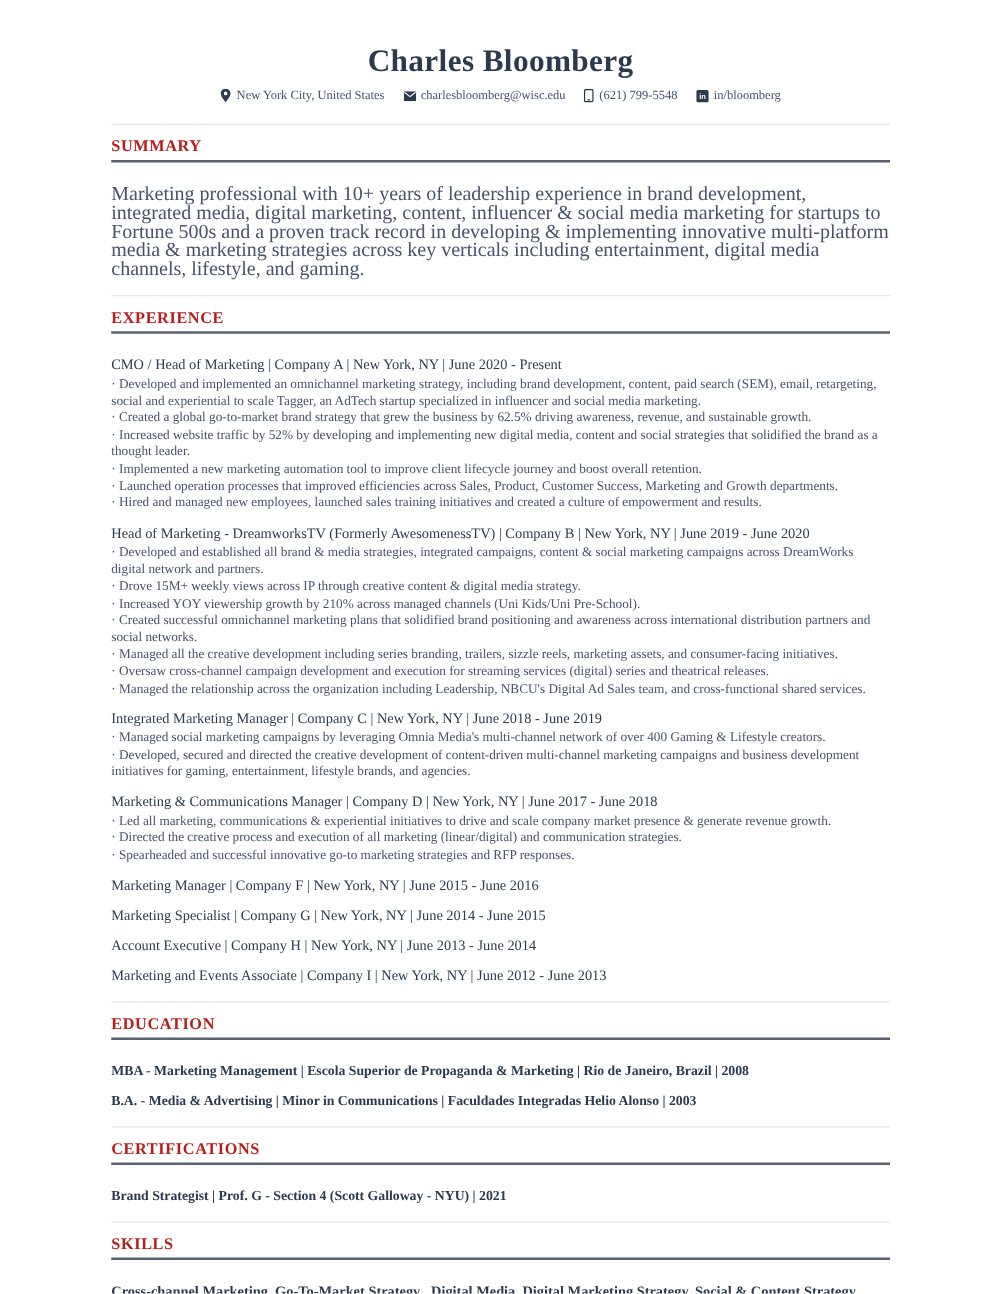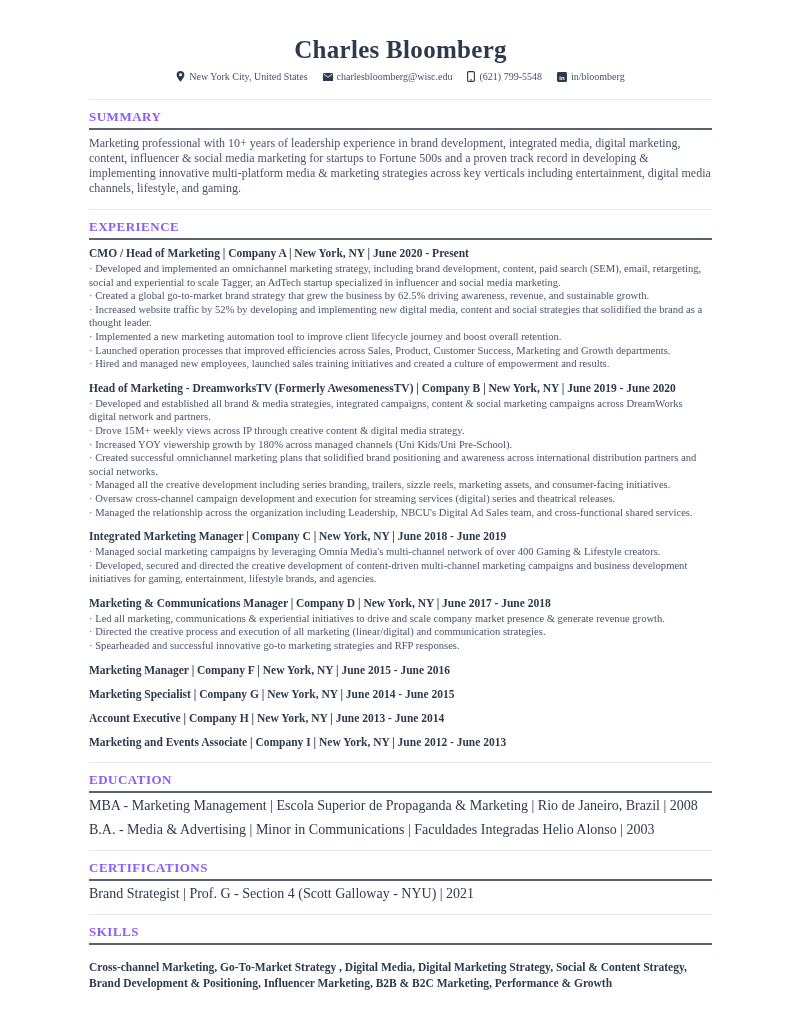--- a/index.html
+++ b/index.html
@@ -37,50 +37,50 @@
   
   .section-divider {
     height:1px;
     background:#e5e6e8;
     margin:13px 0 9px 0;
   }
   .first-divider { margin-top:17px; }
   .section-title {
     font-size:13px;
     font-weight:700;
-    color:#8b5cf6;
+    color:#b91c1c;
     letter-spacing:.5px;
     padding-bottom:3px;
     border-bottom:2px solid #5a6270;
-    margin-bottom:6px;
+    margin-bottom:18px;
   }
   .body-text {
-    font-size:12px;
+    font-size:16px;
     line-height:15px;
     color:#49526b;
   }
   
   .job { margin-bottom:10px; }
   .job-title {
     font-size:11.5px;
-    font-weight:700;
+    font-weight:400;
     color:#2d3a4e;
     line-height:14px;
     margin-bottom:2px;
   }
   .bullet {
     font-size:10.6px;
     line-height:13.6px;
     color:#49526b;
   }
   .bullet::before { content:"\00B7  "; }
   
   .line-item {
-    font-size:14px;
-    font-weight:400;
+    font-size:11px;
+    font-weight:700;
     color:#2d3a4e;
     line-height:14px;
     margin-bottom:10px;
   }
   
   .skills-text {
     font-size:11.5px;
     font-weight:700;
     color:#2d3a4e;
     line-height:16px;
@@ -148,21 +148,21 @@
       <div class="bullet">Increased website traffic by 52% by developing and implementing new digital media, content and social strategies that solidified the brand as a thought leader.</div>
       <div class="bullet">Implemented a new marketing automation tool to improve client lifecycle journey and boost overall retention.</div>
       <div class="bullet">Launched operation processes that improved efficiencies across Sales, Product, Customer Success, Marketing and Growth departments.</div>
       <div class="bullet">Hired and managed new employees, launched sales training initiatives and created a culture of empowerment and results.</div>
     </div>
 
     <div class="job">
       <div class="job-title">Head of Marketing - DreamworksTV (Formerly AwesomenessTV) | Company B | New York, NY | June 2019 - June 2020</div>
       <div class="bullet">Developed and established all brand &amp; media strategies, integrated campaigns, content &amp; social marketing campaigns across DreamWorks digital network and partners.</div>
       <div class="bullet">Drove 15M+ weekly views across IP through creative content &amp; digital media strategy.</div>
-      <div class="bullet">Increased YOY viewership growth by 180% across managed channels (Uni Kids/Uni Pre-School).</div>
+      <div class="bullet">Increased YOY viewership growth by 210% across managed channels (Uni Kids/Uni Pre-School).</div>
       <div class="bullet">Created successful omnichannel marketing plans that solidified brand positioning and awareness across international distribution partners and social networks.</div>
       <div class="bullet">Managed all the creative development including series branding, trailers, sizzle reels, marketing assets, and consumer-facing initiatives.</div>
       <div class="bullet">Oversaw cross-channel campaign development and execution for streaming services (digital) series and theatrical releases.</div>
       <div class="bullet">Managed the relationship across the organization including Leadership, NBCU's Digital Ad Sales team, and cross-functional shared services.</div>
     </div>
 
     <div class="job">
       <div class="job-title">Integrated Marketing Manager | Company C | New York, NY | June 2018 - June 2019</div>
       <div class="bullet">Managed social marketing campaigns by leveraging Omnia Media's multi-channel network of over 400 Gaming &amp; Lifestyle creators.</div>
       <div class="bullet">Developed, secured and directed the creative development of content-driven multi-channel marketing campaigns and business development initiatives for gaming, entertainment, lifestyle brands, and agencies.</div>

